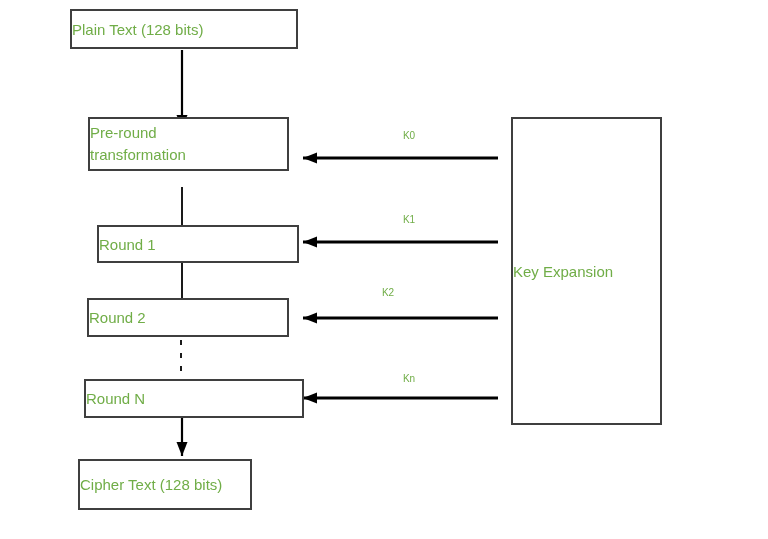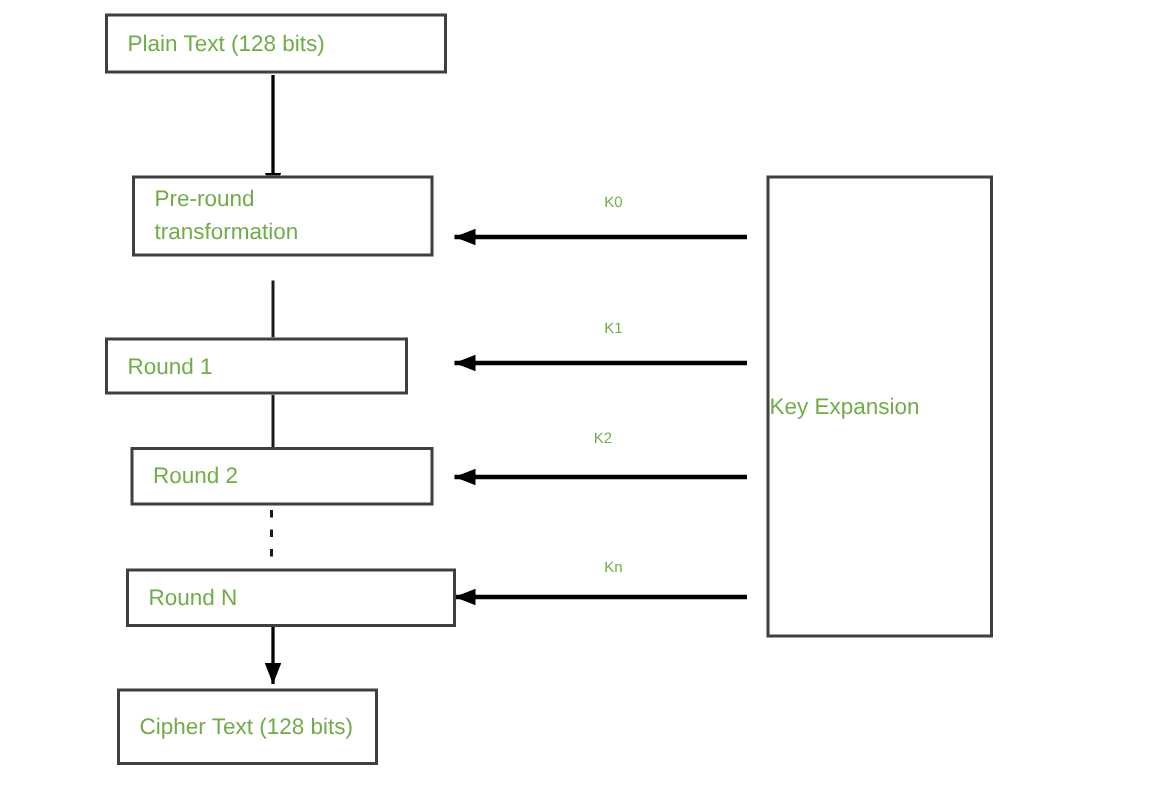--- a/index.html
+++ b/index.html
@@ -18,21 +18,21 @@
   .box {
     position: absolute;
     box-sizing: border-box;
     border: 2px solid #3f3f3f;
     background: #ffffff;
     color: #70AD47;
     font-size: 15px;
     display: flex;
     align-items: center;
   }
-  .box.left-pad { padding-left: 13px; }
+  .box.left-pad { }
   .box.center { justify-content: flex-start; }
   .wrap-label {
     display: inline-block;
     width: 125px;
     line-height: 22px;
   }
   .key-label {
     position: absolute;
     width: 60px;
     text-align: center;
@@ -78,21 +78,21 @@
   </svg>
 
   <div class="box left-pad" style="left:70px; top:9px; width:228px; height:40px;">
     <span>Plain Text (128 bits)</span>
   </div>
 
   <div class="box left-pad" style="left:88px; top:117px; width:201px; height:54px;">
     <span class="wrap-label">Pre-round transformation</span>
   </div>
 
-  <div class="box left-pad" style="left:70px; top:225px; width:202px; height:38px;">
+  <div class="box left-pad" style="left:97px; top:225px; width:202px; height:38px;">
     <span>Round 1</span>
   </div>
 
   <div class="box left-pad" style="left:87px; top:298px; width:202px; height:39px;text-align:center;">
     <span>Round 2</span>
   </div>
 
   <div class="box left-pad" style="left:84px; top:379px; width:220px; height:39px;">
     <span>Round N</span>
   </div>
@@ -100,16 +100,16 @@
   <div class="box left-pad" style="left:78px; top:459px; width:174px; height:51px;">
     <span>Cipher Text (128 bits)</span>
   </div>
 
   <div class="box center" style="left:511px; top:117px; width:151px; height:308px;">
     <span>Key Expansion</span>
   </div>
 
   <div class="key-label" style="left:379px; top:130px;">K0</div>
   <div class="key-label" style="left:379px; top:214px;">K1</div>
-  <div class="key-label" style="left:372px; top:287px;">K2</div>
+  <div class="key-label" style="left:358px; top:287px;">K2</div>
   <div class="key-label" style="left:379px; top:373px;">Kn</div>
 
 </div>
 
 </body></html>

